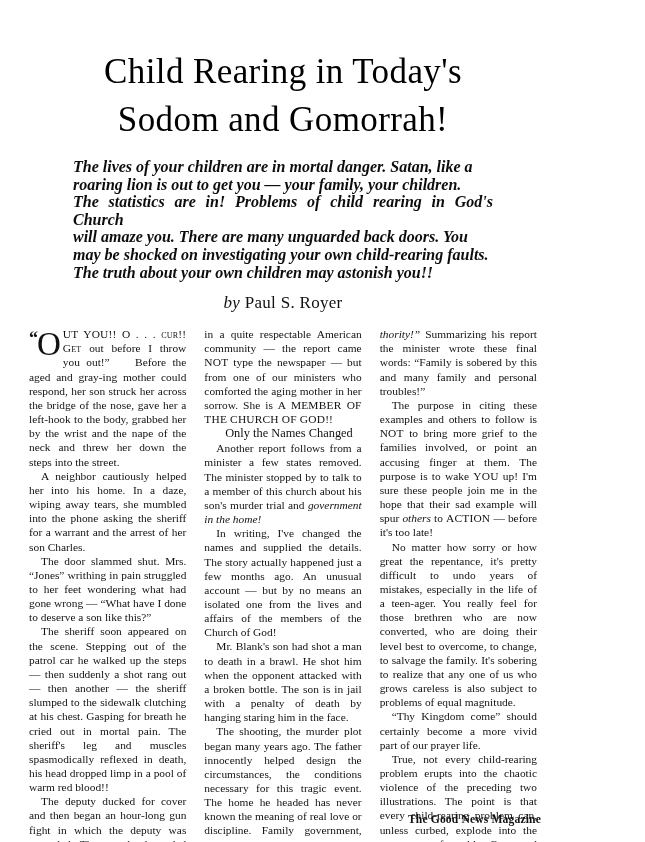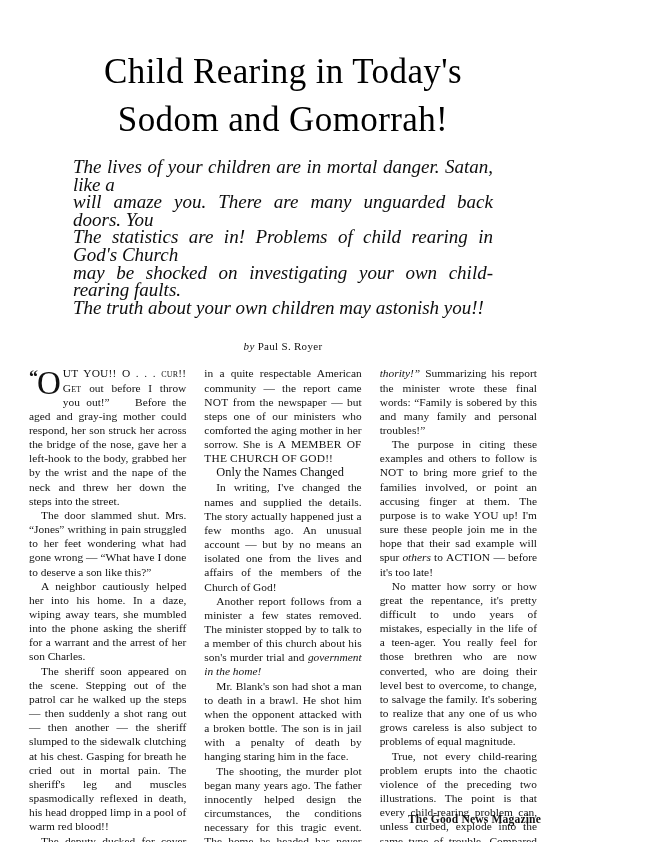--- a/index.html
+++ b/index.html
@@ -35,34 +35,34 @@
     letter-spacing: 0.4px;
     color: #000;
     white-space: nowrap;
   }
 
   
   .deck {
     margin: 14px auto 0 auto;
     width: 420px;
     font-style: italic;
-    font-weight: normal;
-    font-size: 19px;
+    font-weight: bold;
+    font-size: 16px;
     line-height: 17.6px;
     text-align: justify;
     text-justify: inter-word;
     color: #0d0d0d;
   }
   .deck .last {
     text-align: left;
   }
   .byline {
-    margin-top: 24px;
+    margin-top: 12px;
     text-align: center;
-    font-size: 11px;
+    font-size: 17px;
     letter-spacing: 0.3px;
   }
   .byline .by {
     font-style: italic;
   }
 
   
   .columns {
     margin-top: 14px;
     padding: 0 25px 0 25px;
@@ -105,20 +105,21 @@
     margin-top: 1px;
     font-family: "Liberation Serif", "DejaVu Serif", serif;
   }
   .sc {
     font-variant: small-caps;
     letter-spacing: 0.2px;
   }
   .it { font-style: italic; }
 
   .subhead {
+    text-align: center;
     font-size: 12.4px;
     line-height: 15px;
     margin: 11px 0 7px 0;
     text-indent: 0;
   }
 
   
   .footer {
     position: absolute;
     right: 25px;
@@ -134,56 +135,58 @@
 
 <div class="page">
 
   <div class="title-block">
     <div class="title-line">Child  Rearing  in  Today's</div>
     <div class="title-line">Sodom  and  Gomorrah!</div>
   </div>
 
   <div class="deck">
     <div>The lives of your children are in mortal danger. Satan, like a</div>
+    <div>roaring lion is out to get you — your family, your children.</div>
+    <div>The statistics are in! Problems of child rearing in God's Church</div>
     <div>will amaze you. There are many unguarded back doors. You</div>
-    <div>The statistics are in! Problems of child rearing in God's Church</div>
     <div>may be shocked on investigating your own child-rearing faults.</div>
     <div class="last">The truth about your own children may astonish you!!</div>
   </div>
 
   <div class="byline">
     <span class="by">by</span>
     <span>Paul S. Royer</span>
   </div>
 
   <div class="columns">
 
     <div class="col">
       <p class="dropcap-para"><span class="openquote">“</span><span class="dropcap">O</span><span class="sc">UT YOU!! O . . . cur!! Get</span> <span>out before I throw you out!”</span> &nbsp;&nbsp;&nbsp;<span>Before the aged and gray-</span><span>ing mother could respond, her son struck her across the bridge of the nose, gave her a left-hook to the body, grabbed her by the wrist and the nape of the neck and threw her down the steps into the street.</span></p>
+      <p>A neighbor cautiously helped her into his home. In a daze, wiping away tears, she mumbled into the phone asking the sheriff for a warrant and the arrest of her son Charles.</p>
       <p>The door slammed shut. Mrs. “Jones” writhing in pain struggled to her feet wondering what had gone wrong — “What have I done to deserve a son like this?”</p>
-      <p>A neighbor cautiously helped her into his home. In a daze, wiping away tears, she mumbled into the phone asking the sheriff for a warrant and the arrest of her son Charles.</p>
       <p>The sheriff soon appeared on the scene. Stepping out of the patrol car he walked up the steps — then suddenly a shot rang out — then another — the sheriff slumped to the sidewalk clutching at his chest. Gasping for breath he cried out in mortal pain. The sheriff's leg and muscles spasmodically reflexed in death, his head dropped limp in a pool of warm red blood!!</p>
       <p>The deputy ducked for cover and then began an hour-long gun fight in which the deputy was wounded. The gun battle ended face the son turned the gun, pulled the trigger, killing himself!</p>
       <p><span>Shocking, you say? What is </span><span class="it">this world</span><span> coming to??</span></p>
       <p>It's more shocking than you think, brethren! The above incident occurred</p>
     </div>
 
     <div class="col">
-      <p class="noindent"><span>in a quite respectable American community — the report came </span><span class="sc">NOT</span><span> from the newspaper — but steps one of our ministers who comforted the aging mother in her sorrow. She is </span><span class="sc">A MEMBER OF THE CHURCH OF GOD</span><span>!!</span></p>
+      <p class="noindent"><span>in a quite respectable American community — the report came </span><span class="sc">NOT</span><span> type the newspaper — but from one of our ministers who comforted the aging mother in her sorrow. She is </span><span class="sc">A MEMBER OF THE CHURCH OF GOD</span><span>!!</span></p>
       <p class="subhead">Only the Names Changed</p>
+      <p><span>Another report follows from a minister a few states removed. The minister stopped by to talk to a member of this church about his son's murder trial and </span><span class="it">government in the home!</span></p>
       <p>In writing, I've changed the names and supplied the details. The story actually happened just a few months ago. An unusual account — but by no means an isolated one from the lives and affairs of the members of the Church of God!</p>
-      <p><span>Another report follows from a minister a few states removed. The minister stopped by to talk to a member of this church about his son's murder trial and </span><span class="it">government in the home!</span></p>
       <p>Mr. Blank's son had shot a man to death in a brawl. He shot him when the opponent attacked with a broken bottle. The son is in jail with a penalty of death by hanging staring him in the face.</p>
       <p><span>The shooting, the murder plot began many years ago. The father innocently helped design the circumstances, the conditions necessary for this tragic event. The home he headed has never known the meaning of real love or discipline. Family government, God's government in the home has not been a part of their lives. Notice the remainder of the minister's report. “The second oldest son living at home is rebelling against </span><span class="it">every attempt of au-</span></p>
     </div>
 
     <div class="col">
       <p class="noindent"><span class="it">thority!”</span><span> Summarizing his report the minister wrote these final words: “Family is sobered by this and many family and personal troubles!”</span></p>
       <p><span>The purpose in citing these examples and others to follow is </span><span class="sc">NOT</span><span> to bring more grief to the families involved, or point an accusing finger at them. The purpose is to wake </span><span class="sc">YOU</span><span> up! I'm sure these people join me in the hope that their sad example will spur </span><span class="it">others</span><span> to </span><span class="sc">ACTION</span><span> — before it's too late!</span></p>
       <p>No matter how sorry or how great the repentance, it's pretty difficult to undo years of mistakes, especially in the life of a teen-ager. You really feel for those brethren who are now converted, who are doing their level best to overcome, to change, to salvage the family. It's sobering to realize that any one of us who grows careless is also subject to problems of equal magnitude.</p>
+      <p>“Thy Kingdom come” should certainly become a more vivid part of our prayer life.</p>
       <p>True, not every child-rearing problem erupts into the chaotic violence of the preceding two illustrations. The point is that every child-rearing problem can, unless curbed, explode into the same type of trouble. Compared to the world, God's people have done an excellent job in child rearing. That's as it should be. This is a pretty rough, turbulent world in which we live. Considering who we are and the God we serve, there should be an even greater</p>
     </div>
 
   </div>
 
   <div class="footer">The Good News Magazine</div>
 
 </div>
 
 </body></html>

